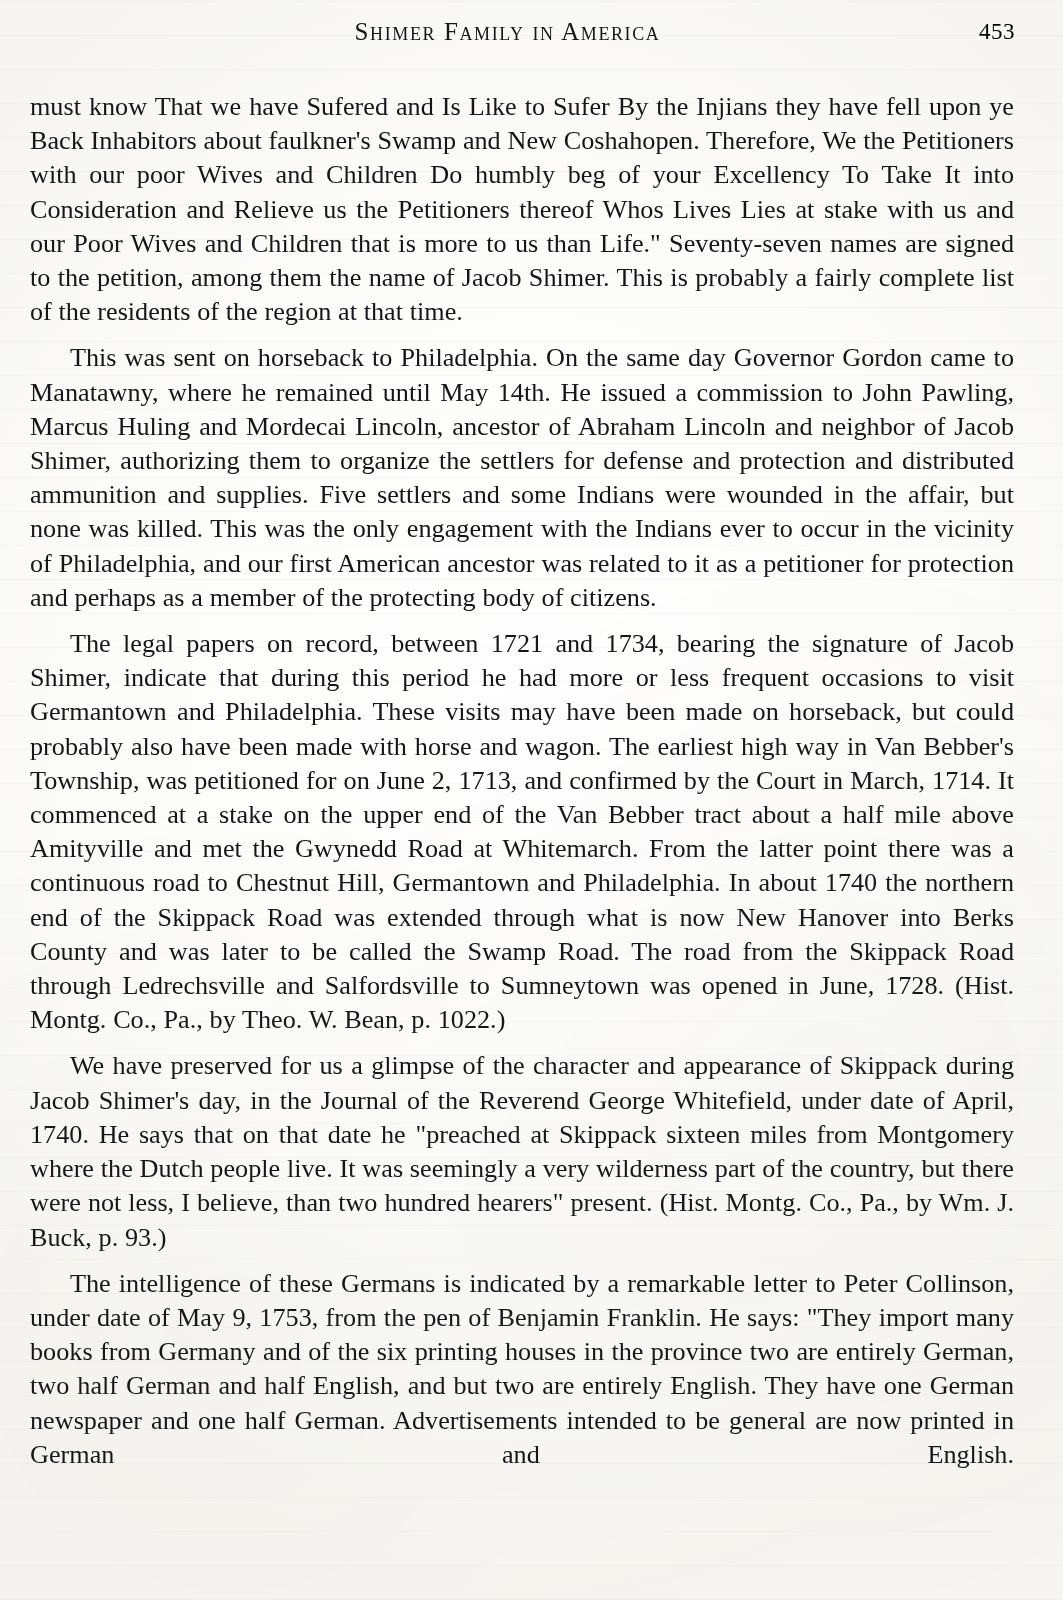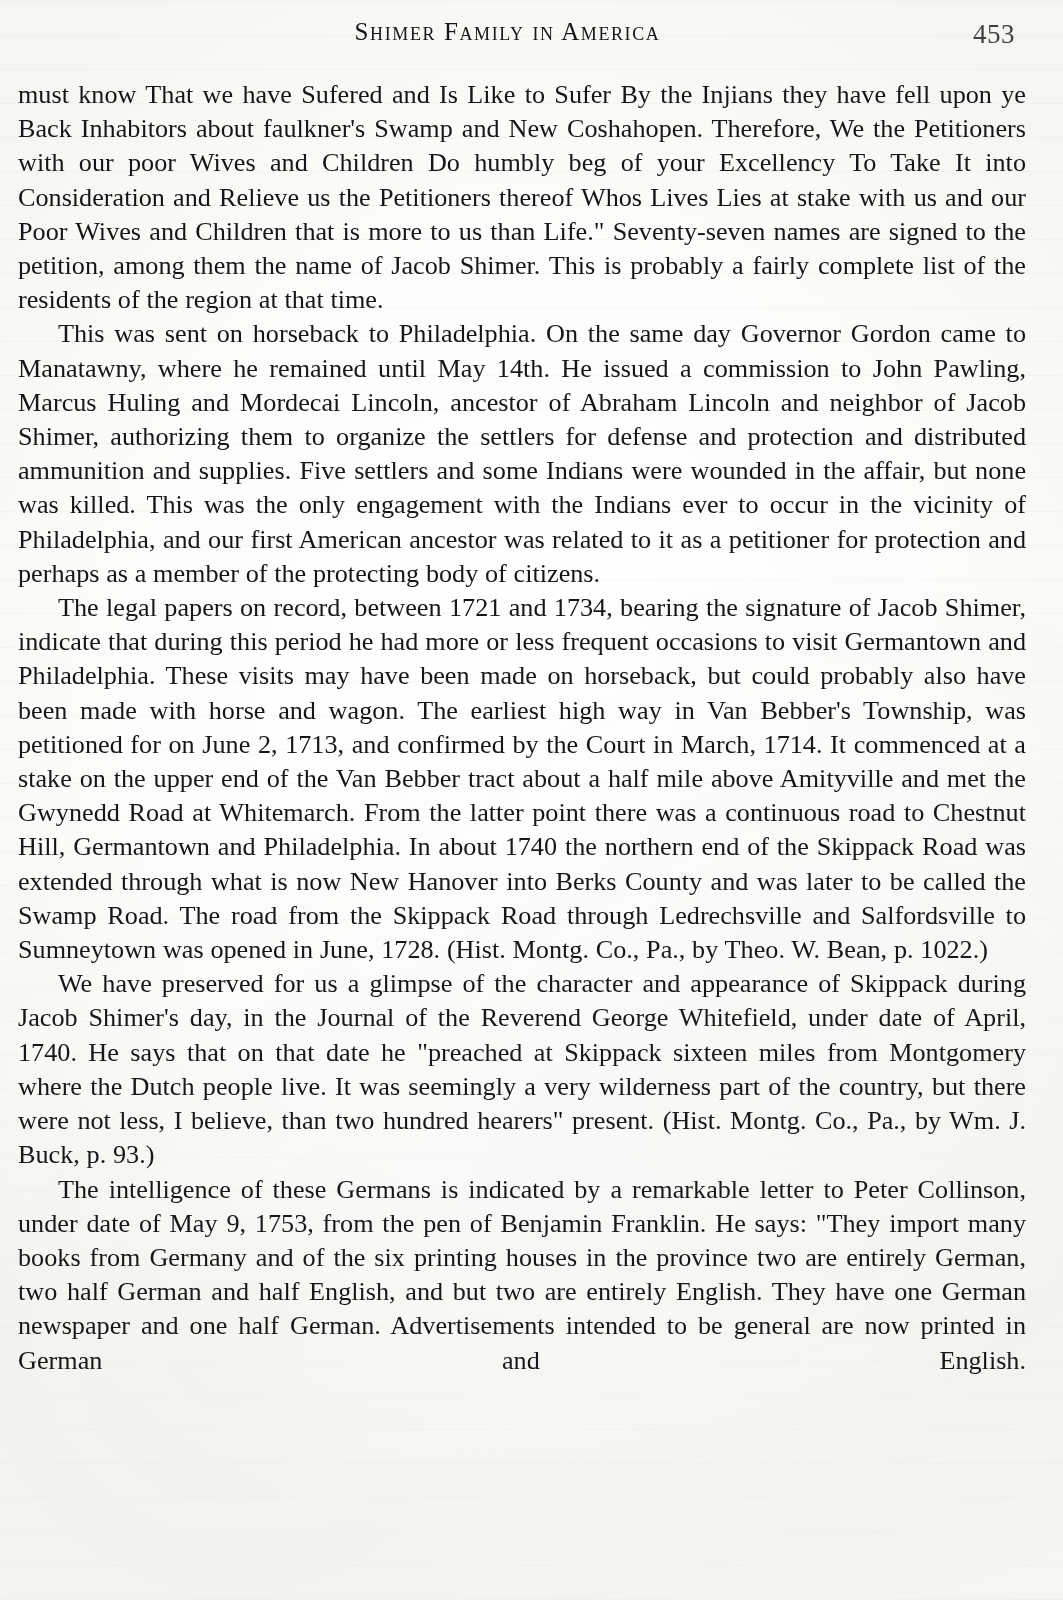--- a/index.html
+++ b/index.html
@@ -57,34 +57,34 @@
     font-variant: small-caps;
     letter-spacing: 1.6px;
     color: #15151a;
     white-space: nowrap;
     padding-right: 48px;
   }
   .rh-folio {
     position: absolute;
     right: 30px;
     top: 1px;
-    font-size: 27px;
+    font-size: 23px;
     letter-spacing: 0.5px;
-    color: #404040;
+    color: #000000;
   }
 
   
   .body-text {
     position: absolute;
     top: 78px;
     left: 18px;
     width: 1008px;
   }
   p.para {
-    margin: 0;
+    margin: 12px;
     text-align: justify;
     text-justify: inter-word;
     font-size: 26.2px;
     line-height: 34.2px;
     text-indent: 40px;
     hyphens: none;
     -webkit-hyphens: none;
     word-spacing: 0.2px;
   }
   p.para.first {

